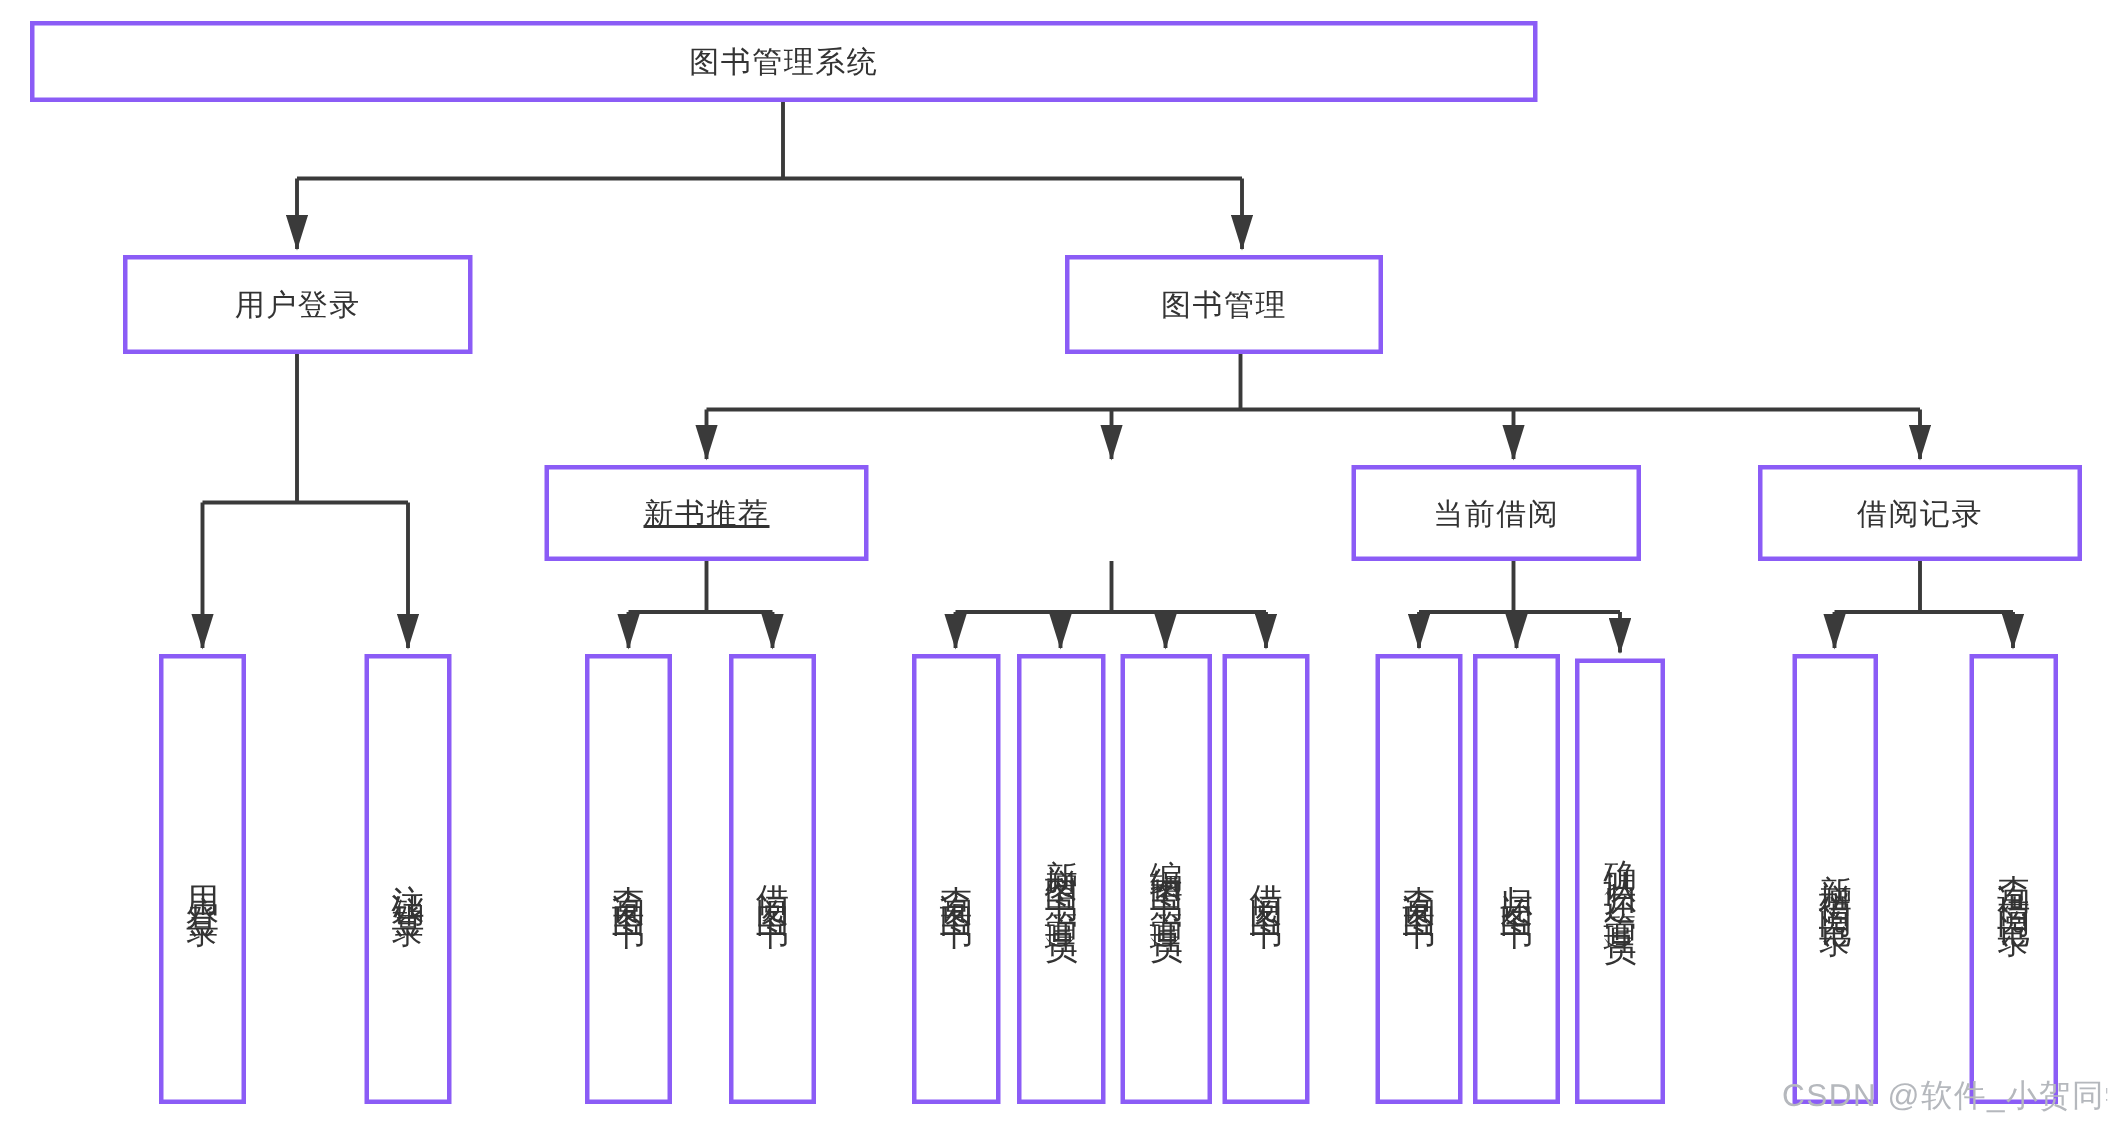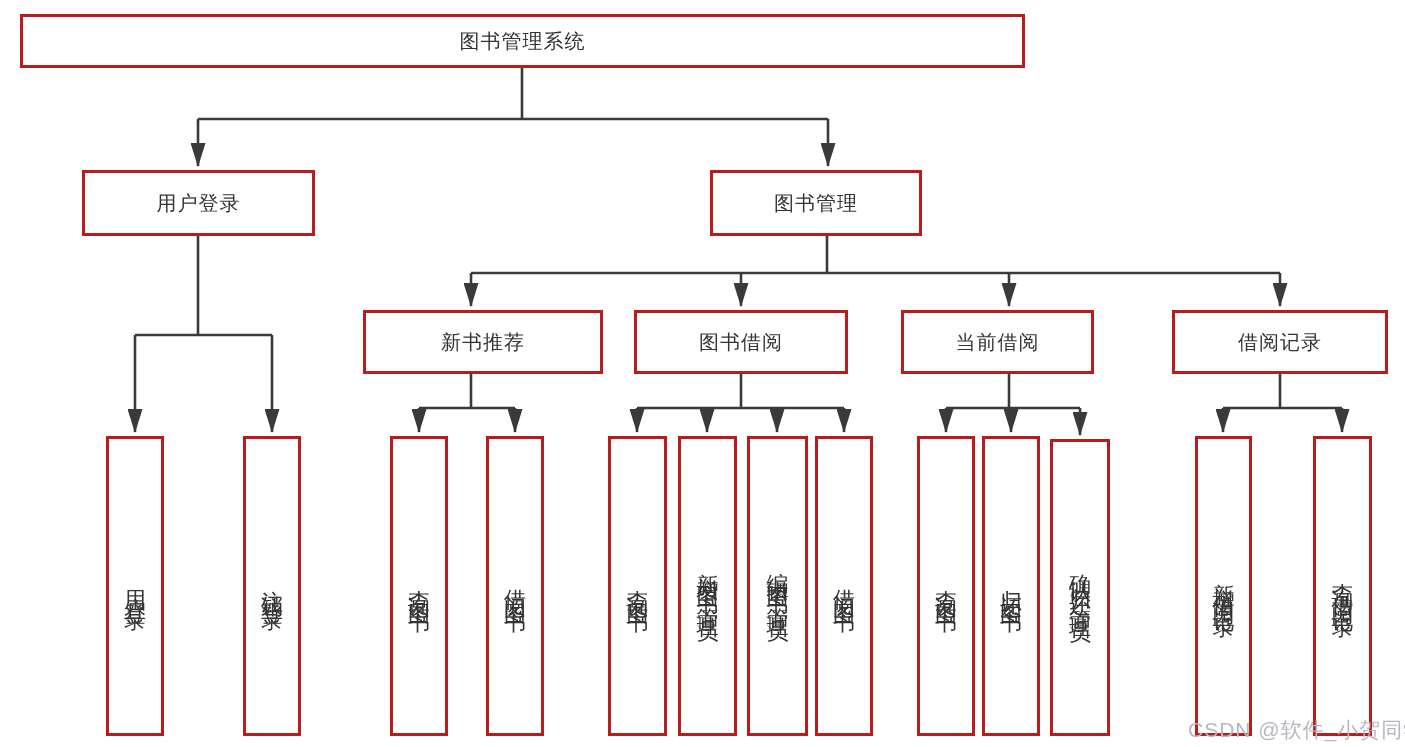--- a/index.html
+++ b/index.html
@@ -23,21 +23,21 @@
     height: 747px;
   }
   #wires path.wire {
     stroke: #3a3a3a;
     stroke-width: 2.6;
     fill: none;
   }
   .node {
     position: absolute;
     box-sizing: border-box;
-    border: 3px solid #b91c1c;
+    border: 3px solid #8b5cf6;
     background: #ffffff;
     display: flex;
     align-items: center;
     justify-content: center;
     color: #333333;
   }
   .hlabel {
     font-size: 20px;
     letter-spacing: 1px;
     white-space: nowrap;
@@ -135,25 +135,22 @@
     <span class="hlabel">图书管理系统</span>
   </div>
 
   <div class="node" style="left:82px; top:170px; width:233px; height:66px;">
     <span class="hlabel">用户登录</span>
   </div>
   <div class="node" style="left:710px; top:170px; width:212px; height:66px;">
     <span class="hlabel">图书管理</span>
   </div>
 
-  <div class="node" style="left:363px; top:310px; width:240px; height:64px;">
+  <div class="node" style="left:363px; top:310px; width:216px; height:64px;text-decoration:underline;">
     <span class="hlabel">新书推荐</span>
-  </div>
-  <div class="node" style="left:634px; top:310px; width:214px; height:64px;">
-    <span class="hlabel">图书借阅</span>
   </div>
   <div class="node" style="left:901px; top:310px; width:193px; height:64px;">
     <span class="hlabel">当前借阅</span>
   </div>
   <div class="node" style="left:1172px; top:310px; width:216px; height:64px;">
     <span class="hlabel">借阅记录</span>
   </div>
 
   <div class="node leaf" style="left:106px; top:436px; width:58px; height:300px;">
     <span class="vtext">用户登录</span>

